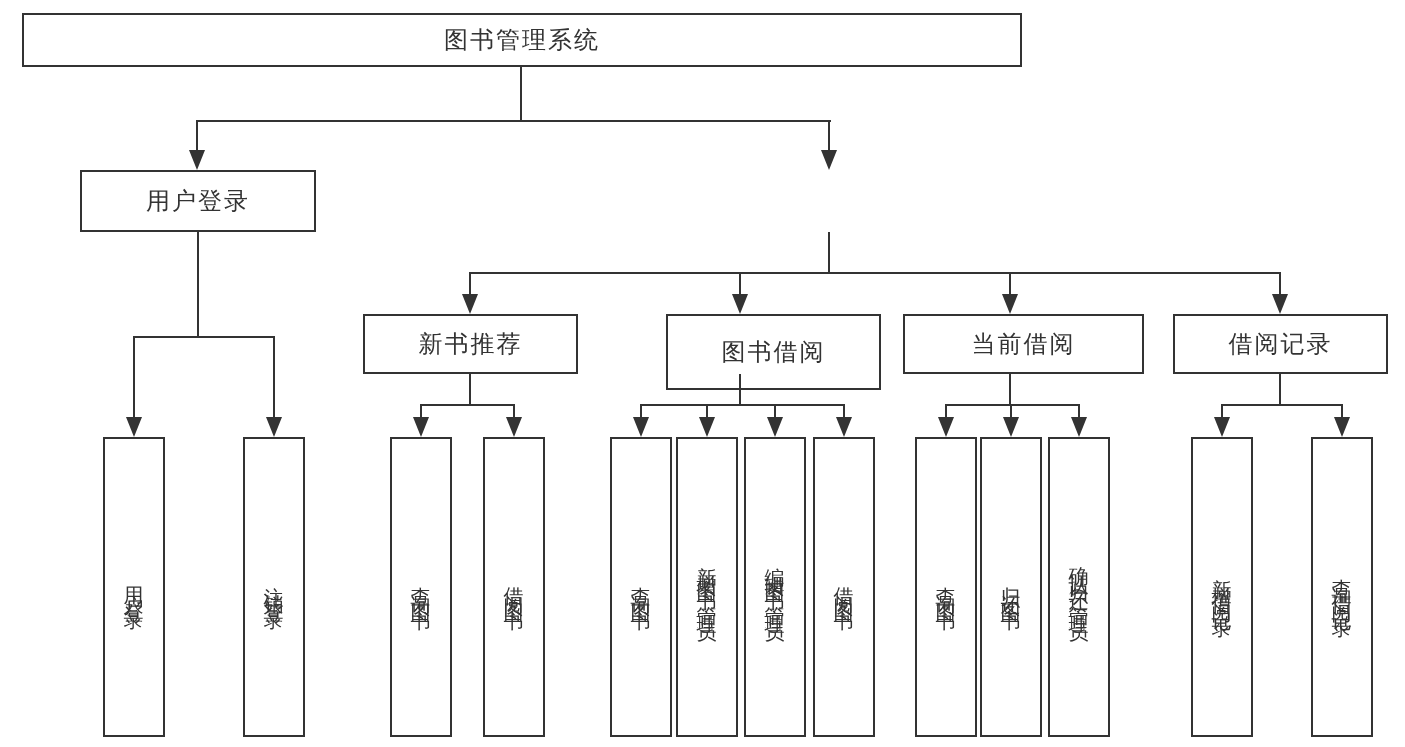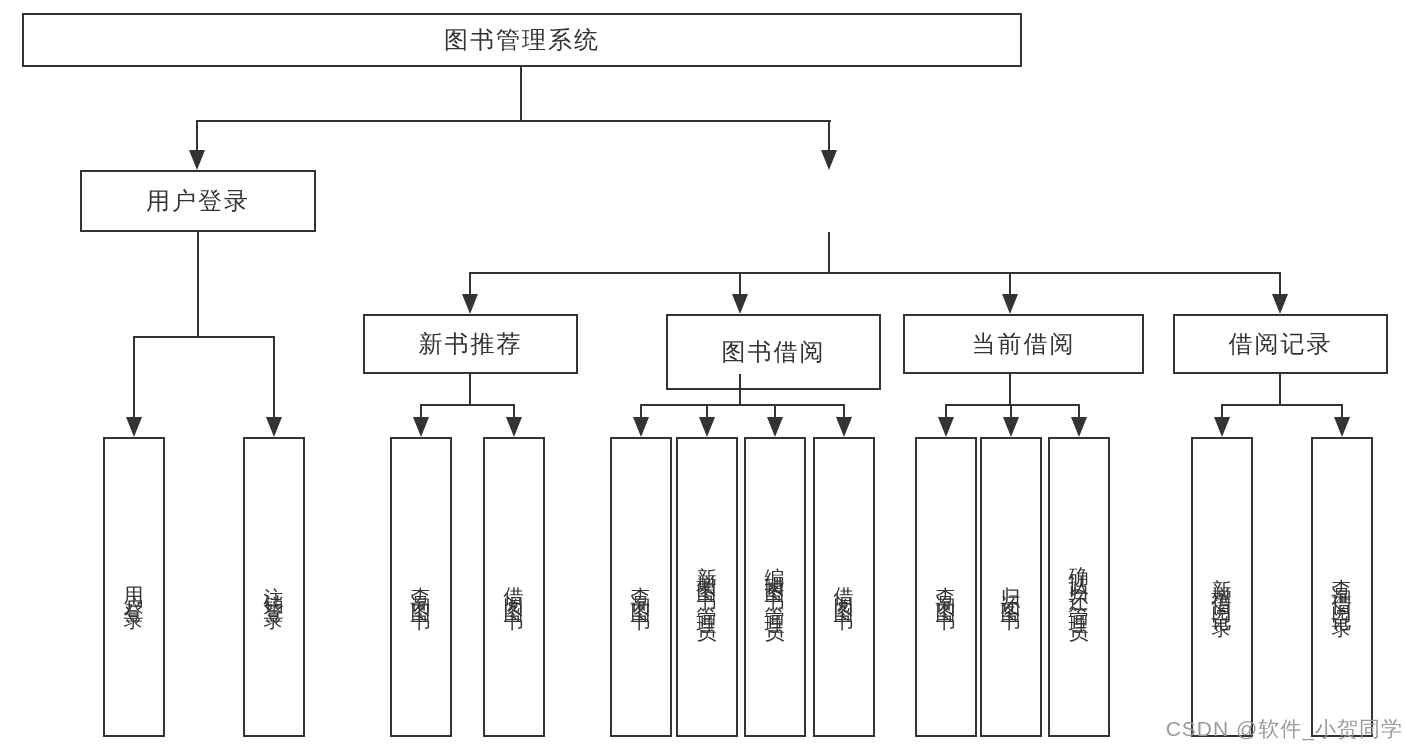--- a/index.html
+++ b/index.html
@@ -164,14 +164,13 @@
     <span class="vtext">确认归还（管理员）</span>
   </div>
 
   <div class="vbox" style="left:1191px;">
     <span class="vtext">新增借阅记录</span>
   </div>
   <div class="vbox" style="left:1311px;">
     <span class="vtext">查询借阅记录</span>
   </div>
 
-  <div class="watermark">CSDN @软件_小贺同学</div>
 </div>
 
 </body></html>

